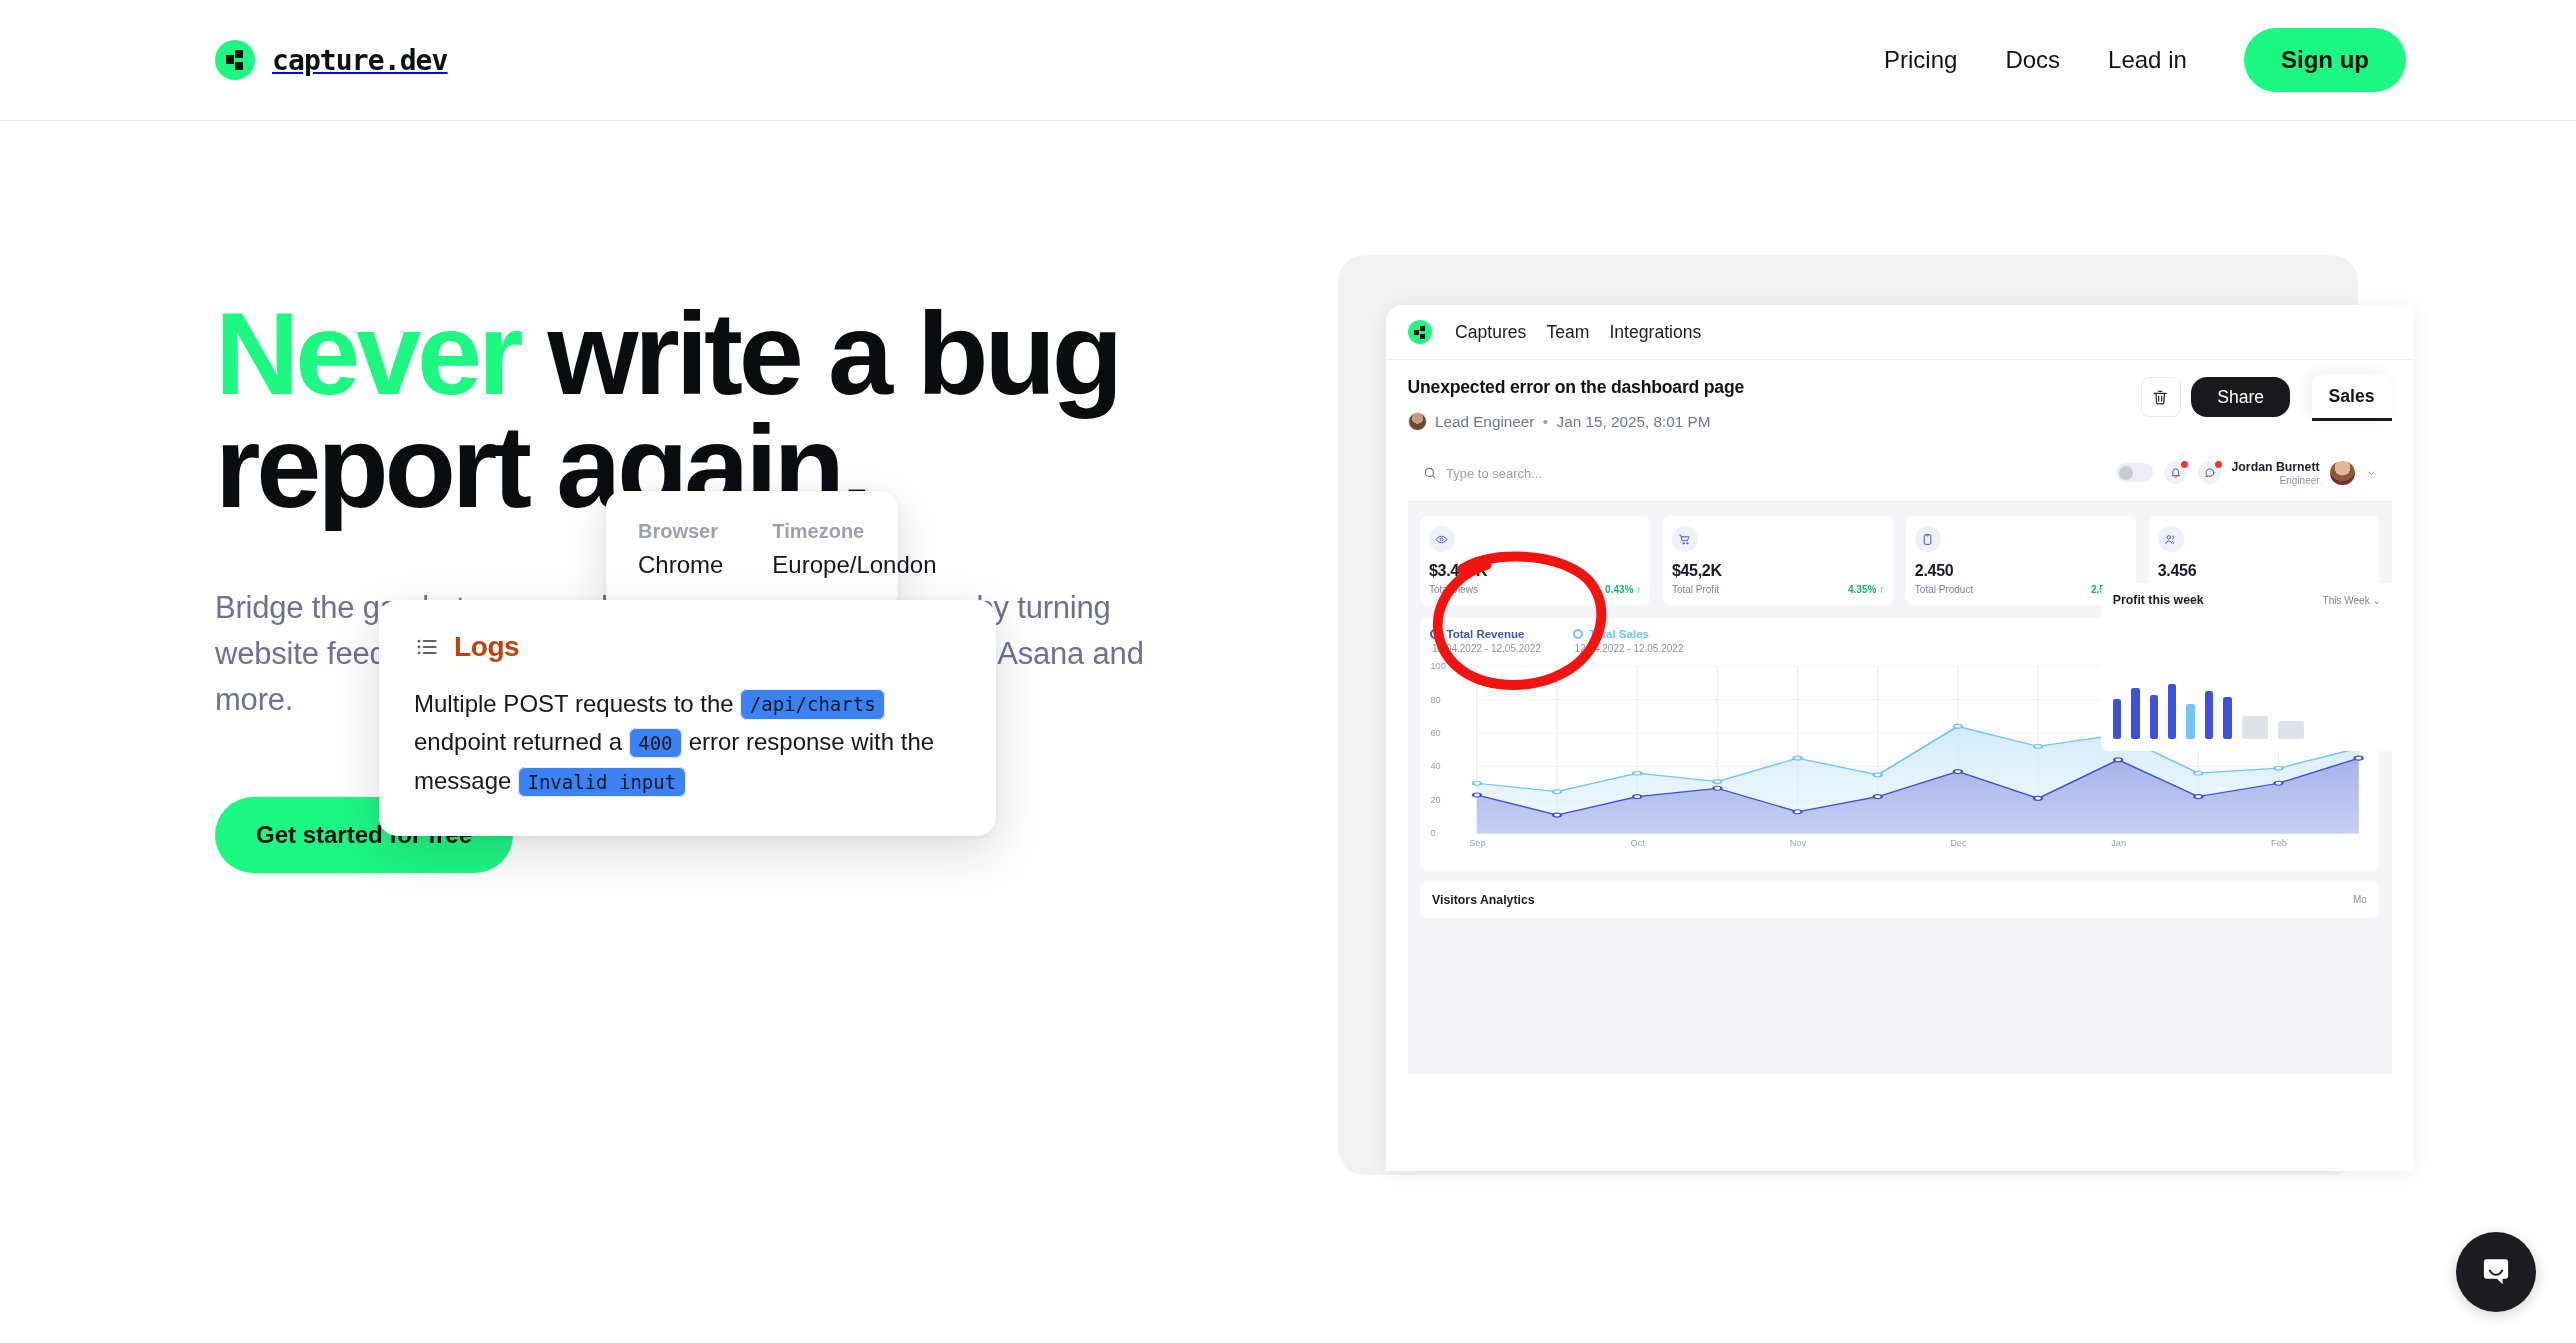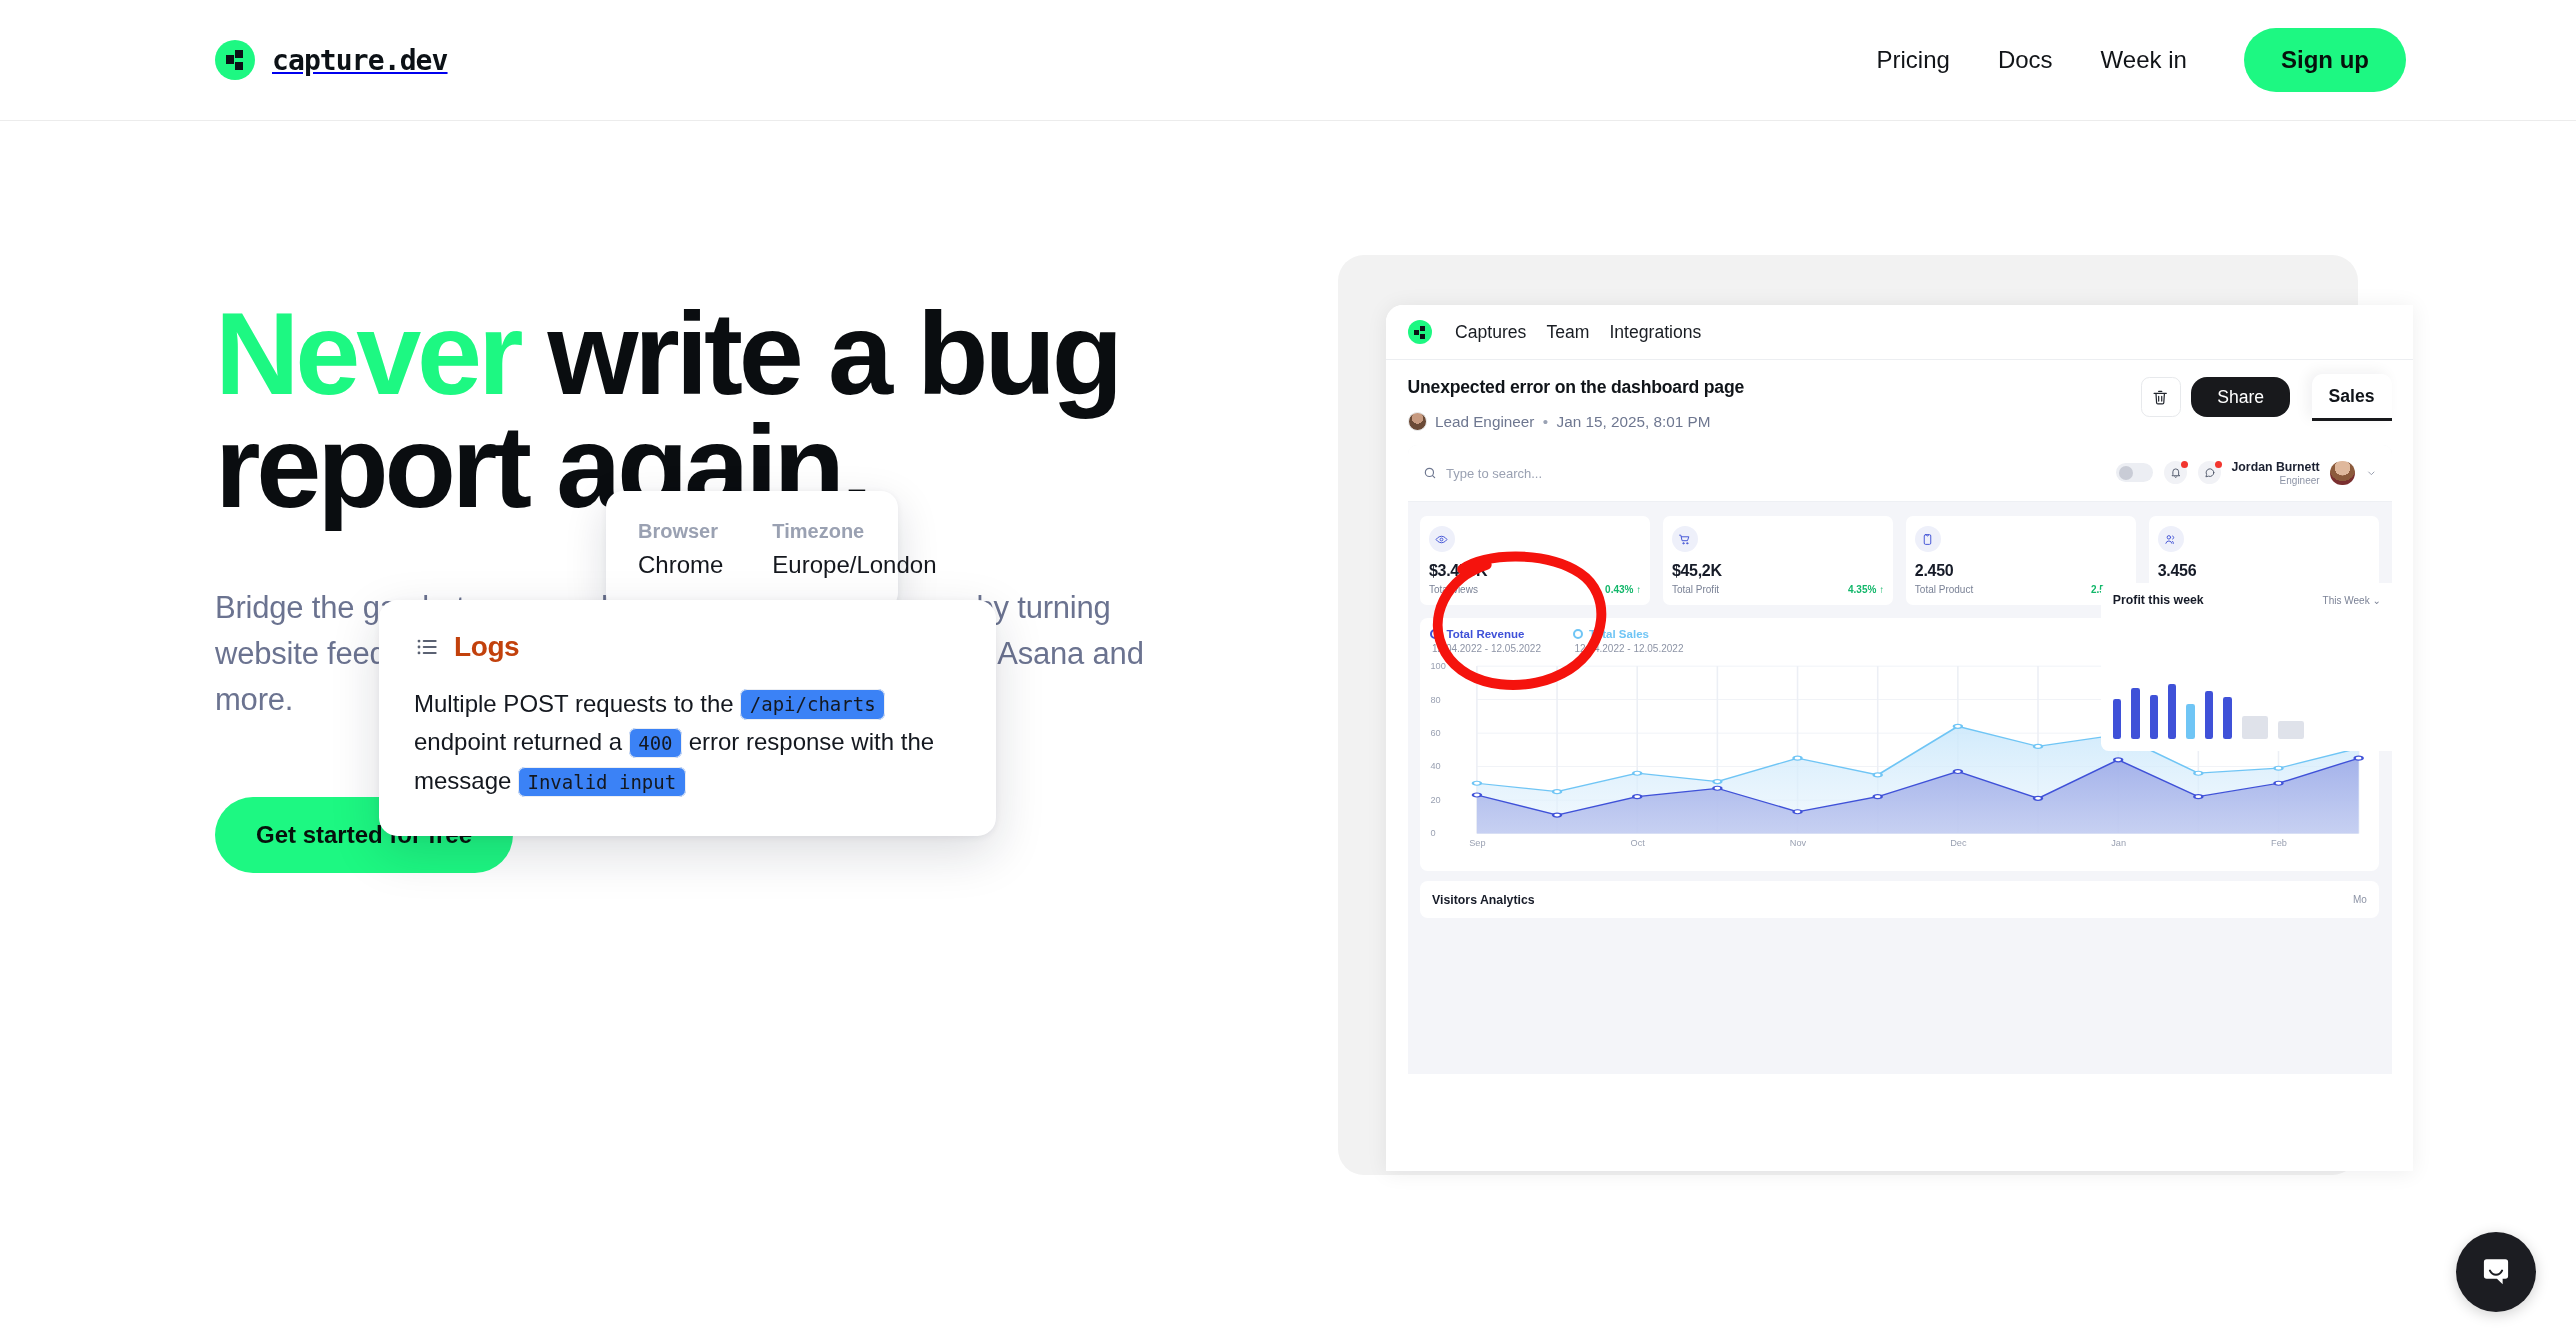--- a/index.html
+++ b/index.html
@@ -295,21 +295,21 @@
     <span class="brand-mark">
       <i class="a"></i>
         <i class="b"></i>
         <i class="c"></i>
     </span>
     <span class="brand-name">capture.dev</span>
   </a>
   <nav class="nav">
     <a class="nav-link" href="#">Pricing</a>
     <a class="nav-link" href="#">Docs</a>
-    <a class="nav-link" href="#">Week in</a>
+    <a class="nav-link" href="#">Lead in</a>
     <button class="signup-btn">Sign up</button>
   </nav>
 </header>
 
 <section class="hero">
   <div class="hero-left">
     <h1 class="hero-title"><span class="accent">Never</span><span> write a bug report again.</span></h1>
     <p class="hero-sub">Bridge the gap between product and engineering teams by turning website feedback into instant, actionable tickets in Linear, Asana and more.</p>
     <button class="cta">Get started for free</button>
   </div>

